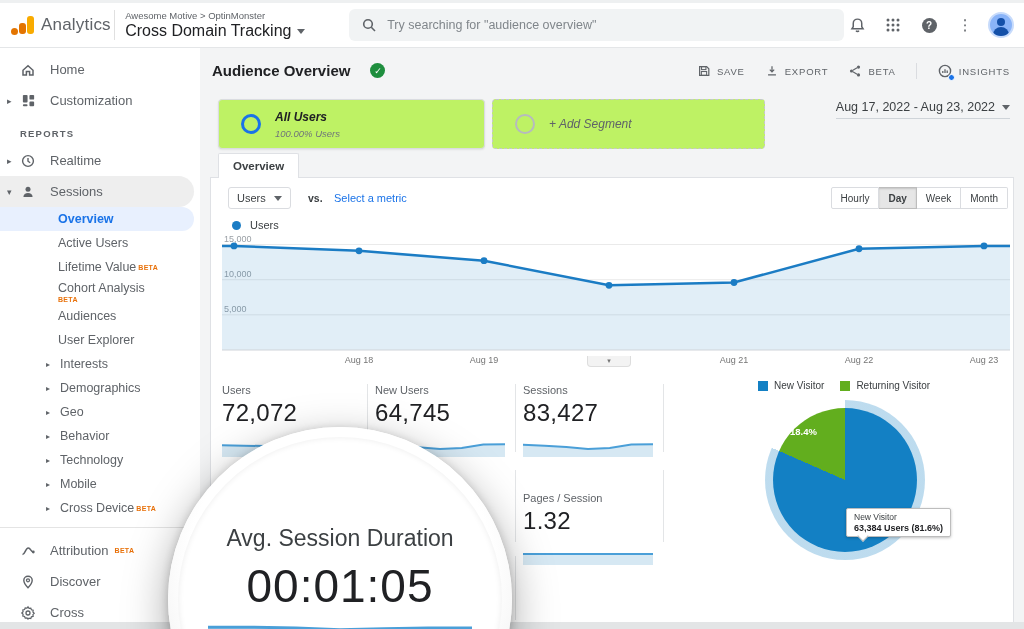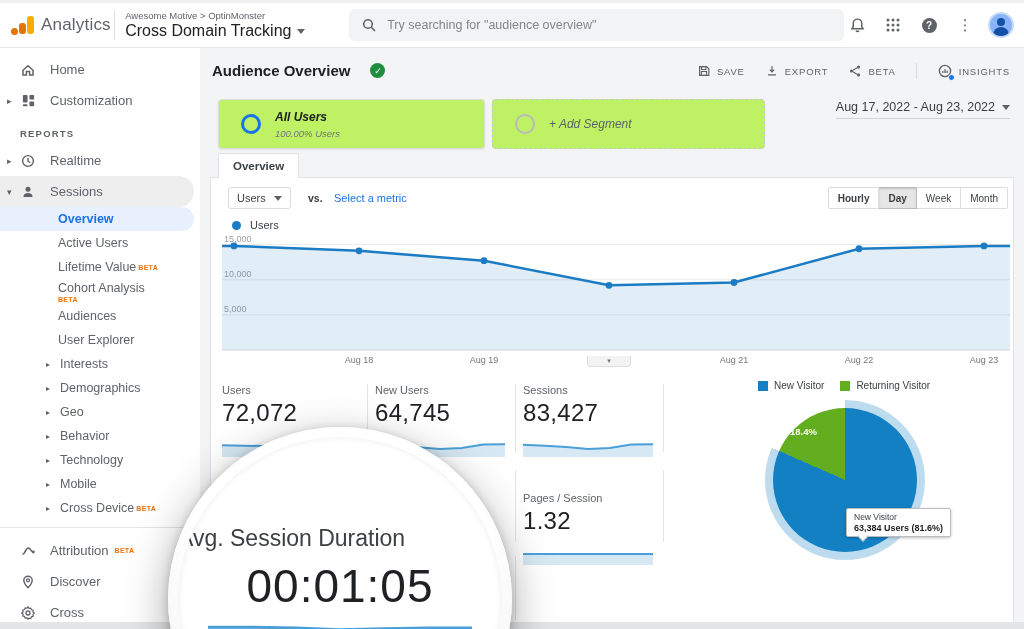--- a/index.html
+++ b/index.html
@@ -76,21 +76,21 @@
   .date-range { position:absolute; right:14px; top:100px; font-size:12.5px; color:#3c4043; display:flex; align-items:center; gap:7px; border-bottom:1px solid #cfd4d9; padding-bottom:4px; z-index:3; cursor:pointer; }
 
   .tab { position:absolute; left:218px; top:153px; height:25px; padding:0 14px; background:#fff; border:1px solid #dfe1e5; border-bottom:none; border-radius:2px 2px 0 0; font-size:11.5px; font-weight:bold; color:#3c4043; display:flex; align-items:center; z-index:4; cursor:pointer; }
   .panel { position:absolute; left:210px; top:177px; width:804px; height:452px; background:#fff; border:1px solid #dfe1e5; z-index:2; }
 
   .metric-dd { position:absolute; left:228px; top:187px; height:22px; padding:0 8px; border:1px solid #dadce0; border-radius:3px; background:#fff; display:flex; align-items:center; gap:8px; font-size:11px; color:#3c4043; z-index:3; cursor:pointer; }
   .vs-label { position:absolute; left:308px; top:192px; font-size:10.5px; font-weight:bold; color:#3c4043; z-index:3; }
   .select-metric { position:absolute; left:334px; top:192px; font-size:11px; color:#1a73e8; z-index:3; cursor:pointer; }
   .gran-group { position:absolute; right:16px; top:187px; display:flex; z-index:3; }
   .gran-btn { height:22px; padding:0 9px; border:1px solid #dadce0; border-left:none; background:#fff; font-size:10px; color:#3c4043; display:flex; align-items:center; cursor:pointer; }
-  .gran-btn:first-child { border-left:1px solid #dadce0; border-radius:2px 0 0 2px;font-weight:bold; }
+  .gran-btn:first-child { border-left:1px solid #dadce0; border-radius:2px 0 0 2px; }
   .gran-btn:last-child { border-radius:0 2px 2px 0; }
   .gran-selected { background:#e6e6e6; border-color:#bdbdbd; font-weight:bold; box-shadow:inset 0 1px 2px rgba(0,0,0,.15); }
 
   .chart-legend { position:absolute; left:232px; top:219px; display:flex; align-items:center; gap:9px; z-index:3; }
   .legend-dot { width:9px; height:9px; border-radius:50%; background:#1b7cc4; }
   .legend-text { font-size:11px; color:#3c4043; }
   #main-chart { position:absolute; left:222px; top:230px; z-index:3; }
   .chart-handle { position:absolute; left:587px; top:356px; width:44px; height:11px; background:#f3f3f3; border:1px solid #ddd; border-top:none; border-radius:0 0 4px 4px; display:flex; align-items:center; justify-content:center; font-size:7px; color:#757575; z-index:3; cursor:pointer; }
 
   .metric-card { position:absolute; z-index:3; }
@@ -108,21 +108,21 @@
   .pie-tooltip { position:absolute; left:846px; top:508px; background:#fff; border:1px solid #bdbdbd; border-radius:2px; box-shadow:0 1px 3px rgba(0,0,0,.25); padding:3px 7px; z-index:5; }
   .pie-tooltip .t1 { font-size:8.5px; color:#3c4043; }
   .pie-tooltip .t2 { font-size:9px; font-weight:bold; color:#202124; margin-top:1px; }
   .pie-tooltip::after { content:""; position:absolute; left:12px; bottom:-4px; width:7px; height:7px; background:#fff; border-right:1px solid #bdbdbd; border-bottom:1px solid #bdbdbd; transform:rotate(45deg); }
 
   
   .magnifier-outer { position:absolute; left:168px; top:427px; width:344px; height:344px; border-radius:50%;
       background:radial-gradient(circle at 50% 42%, #ffffff 58%, #f3f3f3 74%, #d7d7d7 92%, #efefef 100%);
       box-shadow:0 14px 45px rgba(0,0,0,.35), 0 2px 10px rgba(0,0,0,.2); z-index:10; }
   .magnifier-inner { position:absolute; left:10px; top:10px; width:324px; height:324px; border-radius:50%; background:#fff; overflow:hidden; box-shadow:inset 0 0 6px rgba(0,0,0,.08); }
-  .mag-label { position:absolute; left:0; top:88px; width:324px; text-align:left; font-size:23px; color:#3c4043; }
+  .mag-label { position:absolute; left:0; top:88px; width:324px; text-align:center; font-size:23px; color:#3c4043; }
   .mag-value { position:absolute; left:0; top:122px; width:324px; text-align:center; font-size:46px; color:#202124; letter-spacing:1px; }
   .mag-spark { position:absolute; left:30px; top:178px; width:264px; height:26px; }
 
   svg.icon { display:block; }
 </style>
 </head>
 <body>
 
 <div id="app">
   <div class="frame-top"></div>

